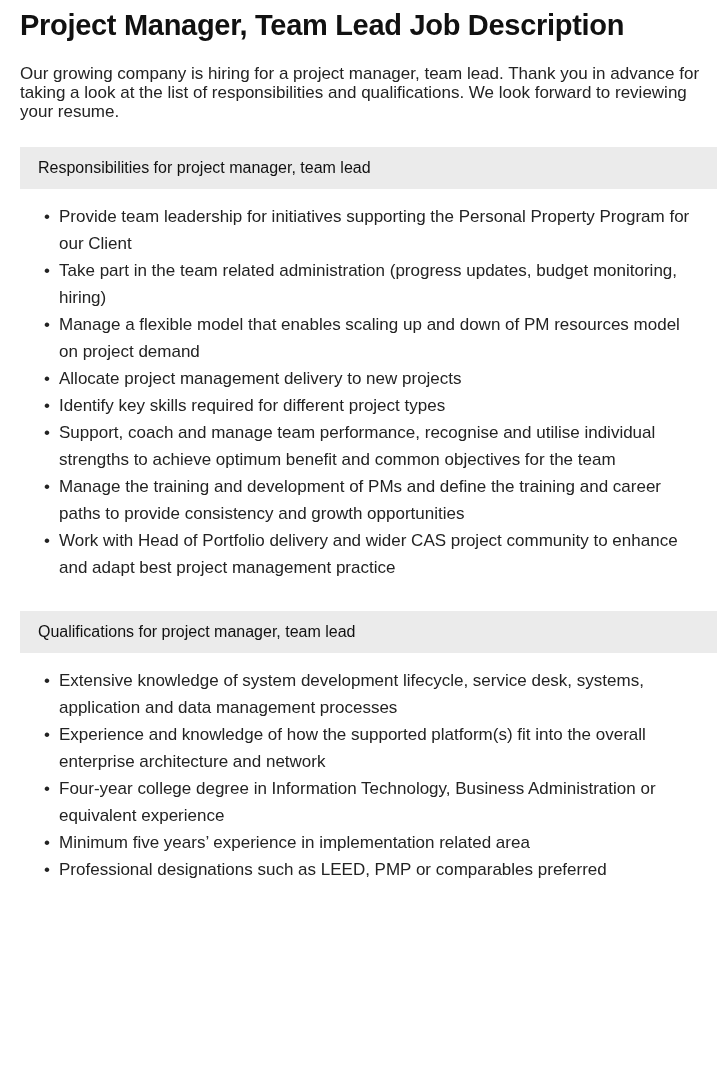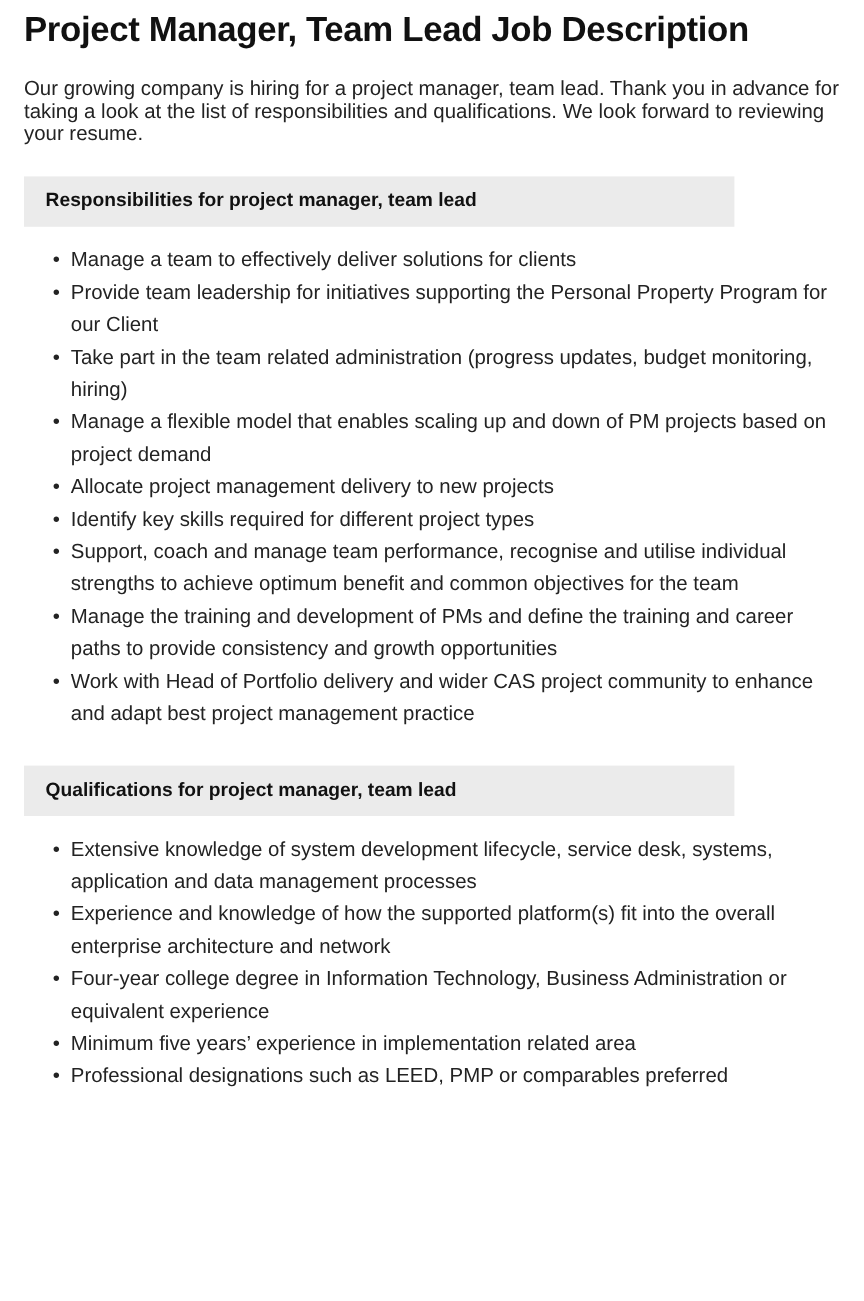--- a/index.html
+++ b/index.html
@@ -32,26 +32,26 @@
     line-height: 19px;
     margin: 20px 0 0 0;
     color: #232323;
   }
   .section {
     margin-top: 26px;
   }
   .section-header {
     background: #ebebeb;
     font-size: 16px;
-    font-weight: bold;
+    font-weight: normal;
     color: #111111;
     padding: 11px 0 11px 18px;
     line-height: 20px;
     box-sizing: border-box;
-    width: 592px;
+    width: 697px;
   }
   .bullet-list {
     list-style: none;
     margin: 14px 0 0 0;
     padding: 0;
   }
   .bullet-item {
     position: relative;
     font-size: 17px;
     line-height: 27px;
@@ -77,24 +77,23 @@
 
 <div class="page">
 
   <h1 class="doc-title">Project Manager, Team Lead Job Description</h1>
 
   <p class="intro">Our growing company is hiring for a project manager, team lead. Thank you in advance for taking a look at the list of responsibilities and qualifications. We look forward to reviewing your resume.</p>
 
   <div class="section">
     <div class="section-header">Responsibilities for project manager, team lead</div>
     <ul class="bullet-list">
-      <li class="bullet-item">Manage a team to effectively deliver solutions for clients</li>
       <li class="bullet-item">Provide team leadership for initiatives supporting the Personal Property Program for our Client</li>
       <li class="bullet-item">Take part in the team related administration (progress updates, budget monitoring, hiring)</li>
-      <li class="bullet-item">Manage a flexible model that enables scaling up and down of PM projects based on project demand</li>
+      <li class="bullet-item">Manage a flexible model that enables scaling up and down of PM resources model on project demand</li>
       <li class="bullet-item">Allocate project management delivery to new projects</li>
       <li class="bullet-item">Identify key skills required for different project types</li>
       <li class="bullet-item">Support, coach and manage team performance, recognise and utilise individual strengths to achieve optimum benefit and common objectives for the team</li>
       <li class="bullet-item">Manage the training and development of PMs and define the training and career paths to provide consistency and growth opportunities</li>
       <li class="bullet-item">Work with Head of Portfolio delivery and wider CAS project community to enhance and adapt best project management practice</li>
     </ul>
   </div>
 
   <div class="section qualifications-section">
     <div class="section-header">Qualifications for project manager, team lead</div>

